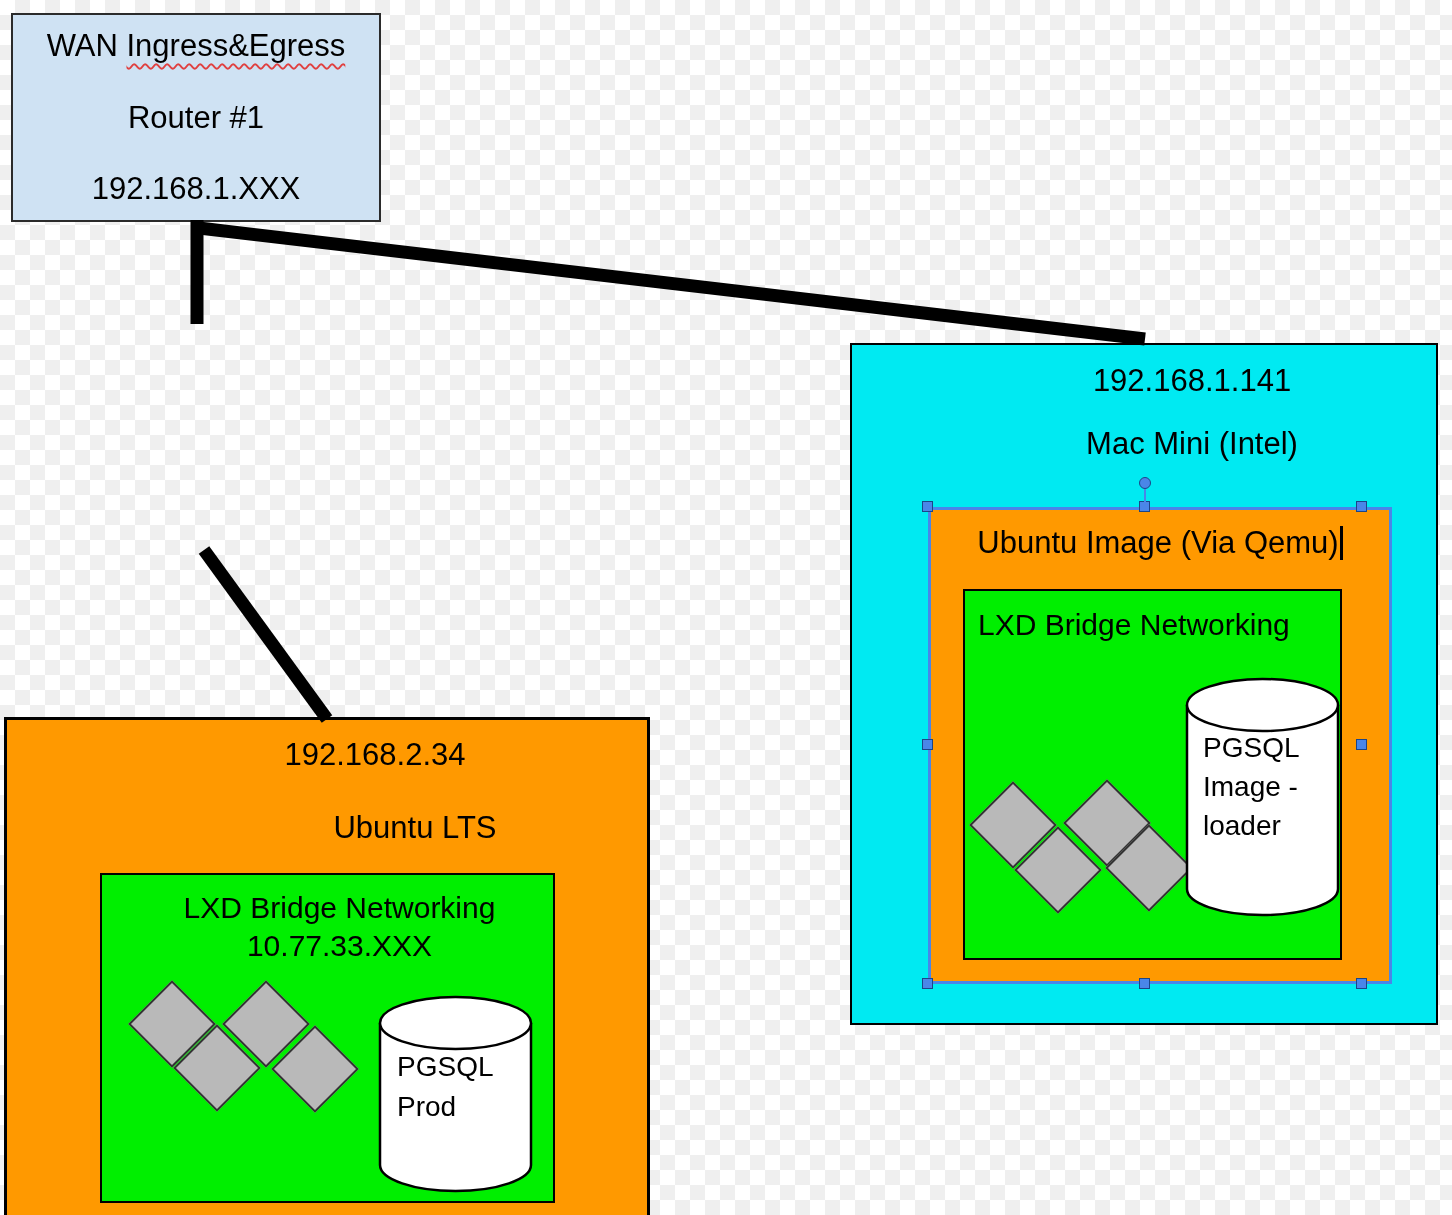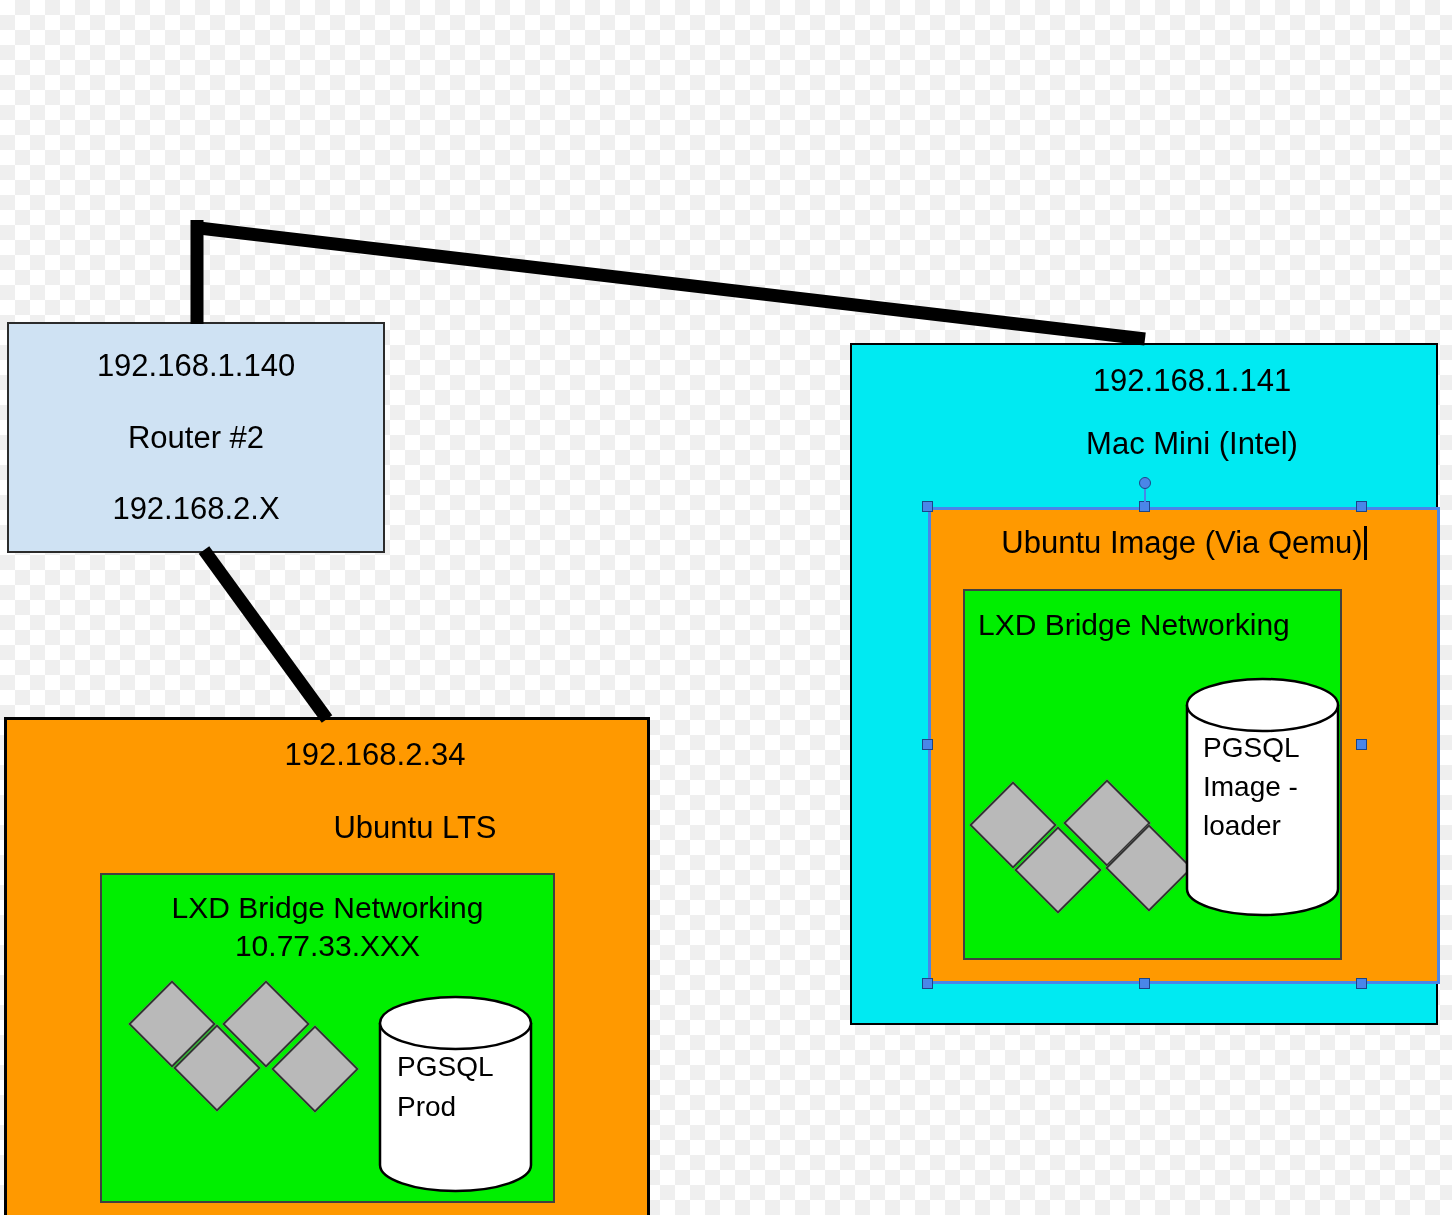--- a/index.html
+++ b/index.html
@@ -20,37 +20,37 @@
   #router1{left:11px;top:13px;width:370px;height:209px;padding:13px 0;}
   #router2{left:7px;top:322px;width:378px;height:231px;padding:24px 0;}
   .misspell{text-decoration:underline wavy var(--spellcheck_red,#e04040);
             text-decoration-thickness:2px;text-underline-offset:7px;}
   
   #host-left{left:4px;top:717px;width:646px;height:506px;background:var(--orange,#ff9900);
              border:3px solid #000;z-index:2;}
   .hline{position:absolute;width:100%;text-align:center;font-size:31px;height:38px;line-height:38px;padding-left:48px;}
   #host-left .ip{top:16px;}
   #host-left .name{top:89px;margin-left:40px;}
-  .green{position:absolute;background:var(--green,#00ef00);border:2px solid #404040;box-sizing:border-box;}
+  .green{position:absolute;background:var(--green,#00ef00);border:2px solid #000000;box-sizing:border-box;padding-left:12px;}
   #green-left{left:93px;top:153px;width:455px;height:330px;}
   .btext{position:absolute;top:14px;width:100%;text-align:center;font-size:30px;line-height:38px;}
   .btext-left{position:absolute;left:13px;top:15px;text-align:left;font-size:30px;line-height:37px;}
   .diamond{position:absolute;width:62px;height:62px;background:var(--diamond_gray,#b9b9b9);
            border:2px solid #333;transform:rotate(45deg);box-sizing:border-box;}
   .cylinder{position:absolute;}
   .cylinder svg{position:absolute;left:0;top:0;}
   .dbtext{position:absolute;font-size:28px;}
   #cyl-left{left:276px;top:120px;width:155px;height:198px;}
   #cyl-left .dbtext{left:19px;top:52px;line-height:40px;}
   
   #host-right{left:850px;top:343px;width:588px;height:682px;background:var(--cyan,#00eaf2);
               border:2px solid #000;z-index:2;}
   #host-right .ip{top:17px;}
   #host-right .name{top:80px;}
-  #vm-box{left:76px;top:162px;width:512px;height:477px;background:var(--orange,#ff9900);
+  #vm-box{left:76px;top:162px;width:464px;height:477px;background:var(--orange,#ff9900);
           border:3px solid var(--selection_blue,#4a86e8);}
   #vm-box .vmtitle{position:absolute;top:14px;width:100%;text-align:center;font-size:31px;
                    height:38px;line-height:38px;}
   .caret{display:inline-block;width:3px;height:34px;background:#000;vertical-align:-7px;margin-left:1px;}
   #green-right{left:32px;top:79px;width:379px;height:371px;}
   #cyl-right{left:220px;top:86px;width:155px;height:240px;}
   #cyl-right .dbtext{left:18px;top:51px;line-height:39px;}
   
   #connectors{position:absolute;left:0;top:0;z-index:3;pointer-events:none;}
   
@@ -59,26 +59,26 @@
   #rot-stem{position:absolute;left:1144px;top:489px;width:2px;height:14px;
             background:var(--selection_blue,#4a86e8);z-index:5;}
   #rot-circle{position:absolute;left:1139px;top:477px;width:12px;height:12px;border-radius:50%;
               background:var(--selection_blue,#4a86e8);border:1px solid #1c4587;box-sizing:border-box;z-index:5;}
 </style>
 </head>
 <body>
 
 <div id="canvas">
 
+  <div id="router1" class="box blue">
+    <div><span>WAN </span><span class="misspell">Ingress&amp;Egress</span></div>
+    <div>Router #1</div>
+    <div>192.168.1.XXX</div>
+  </div>
 
-  <div id="router2" class="box blue">
-    <div>192.168.1.140</div>
-    <div>Router #2</div>
-    <div>192.168.2.X</div>
-  </div>
 
   <div id="host-left" class="box">
     <div class="hline ip">192.168.2.34</div>
     <div class="hline name">Ubuntu LTS</div>
 
     <div id="green-left" class="green">
       <div class="btext">
         <div>LXD Bridge Networking</div>
         <div>10.77.33.XXX</div>
       </div>

